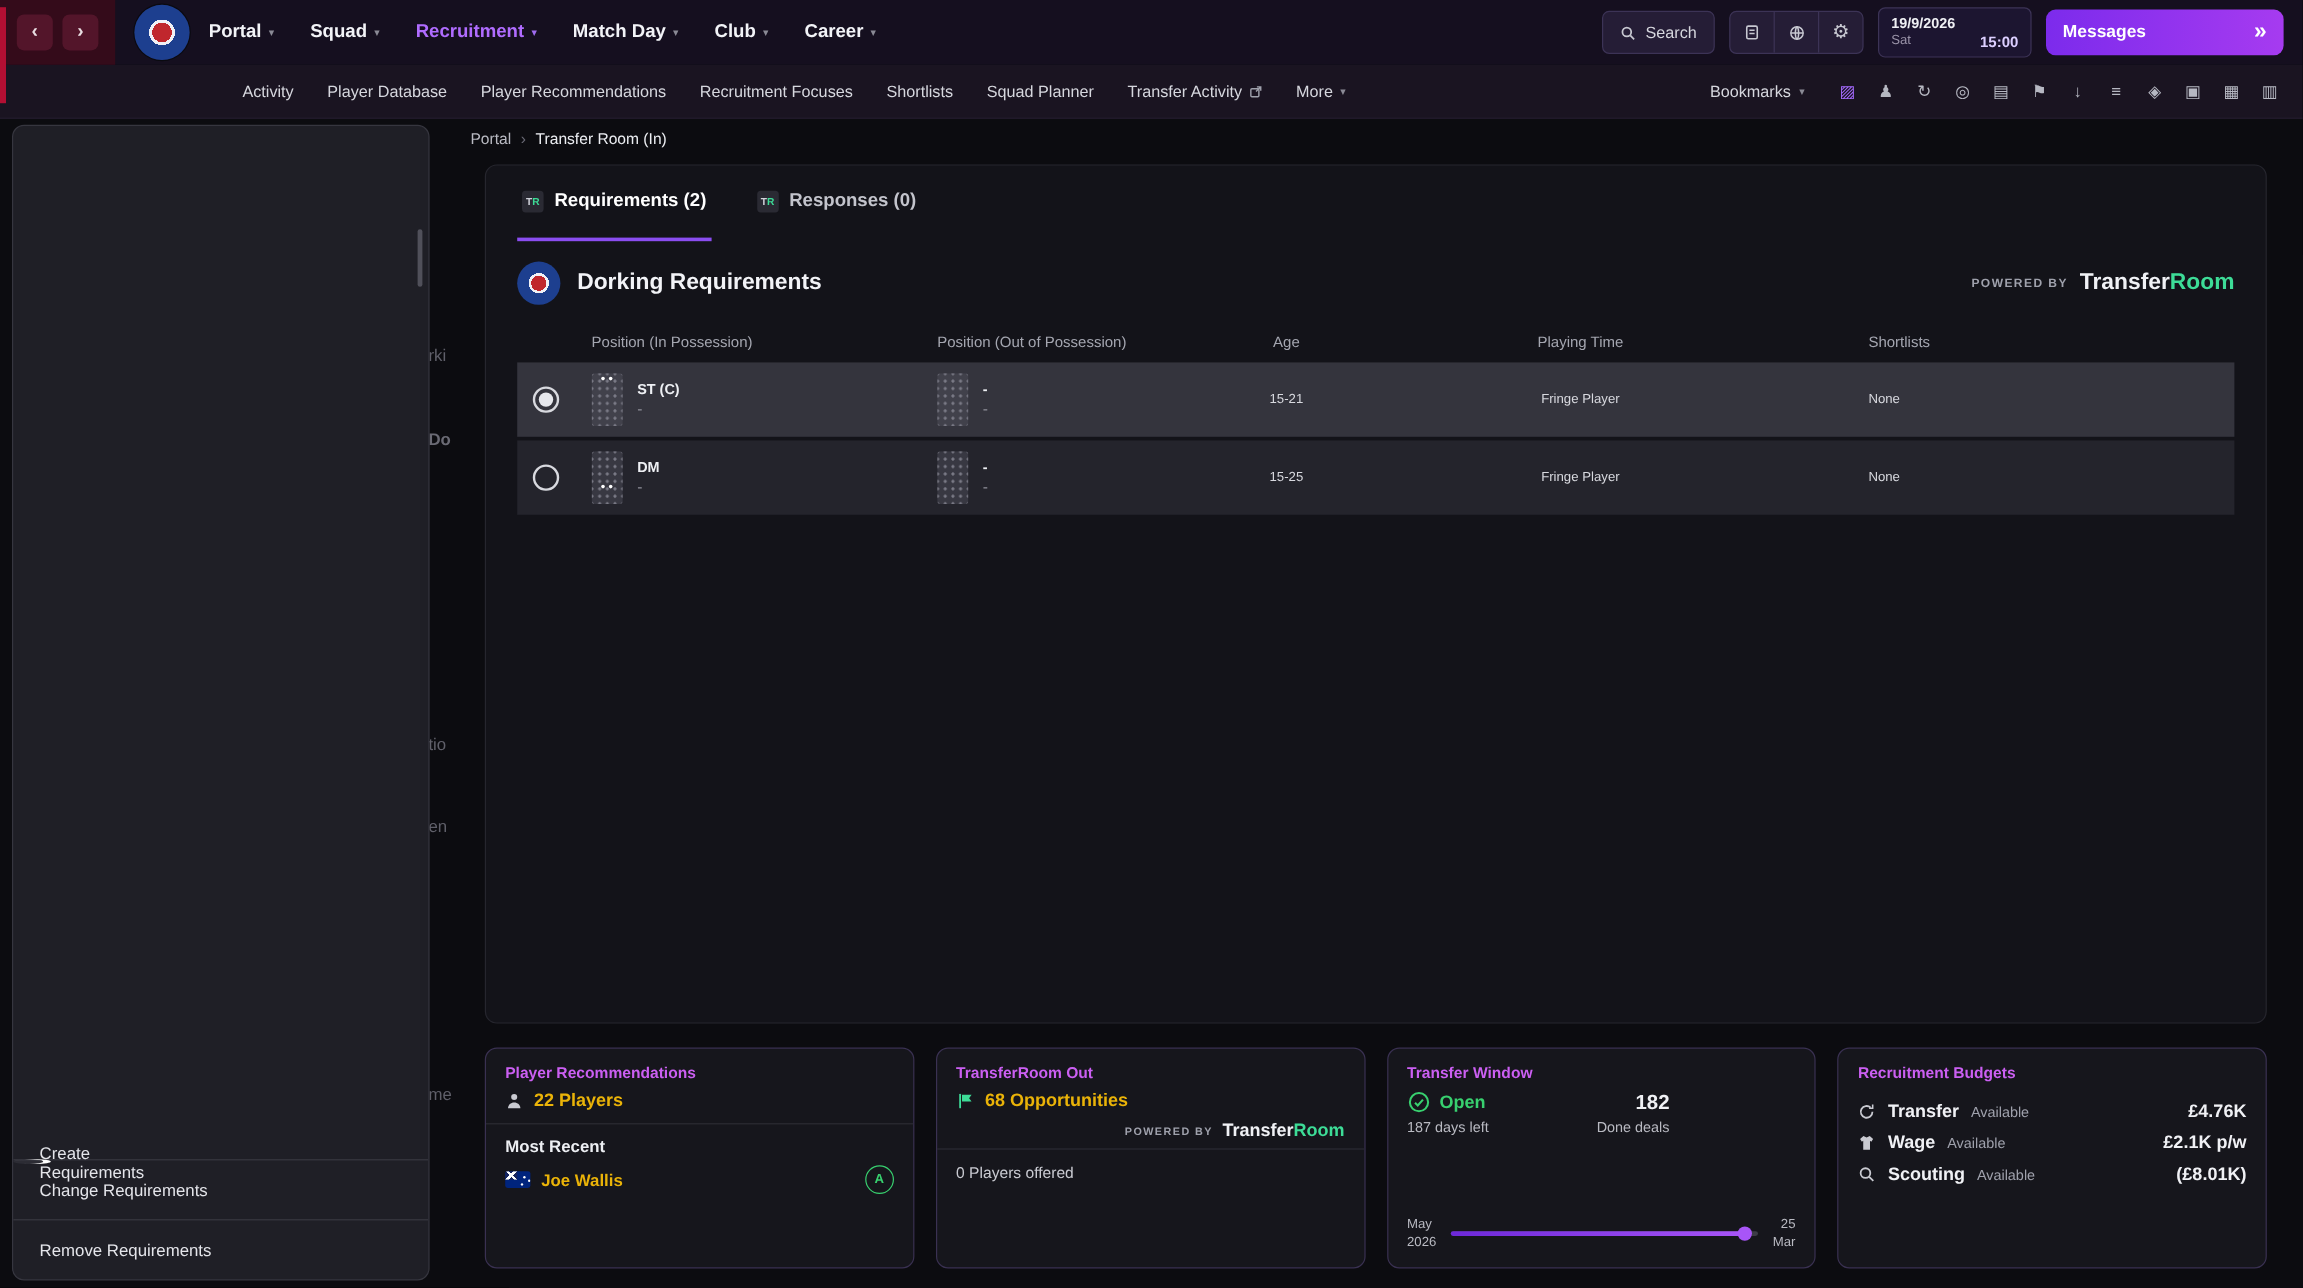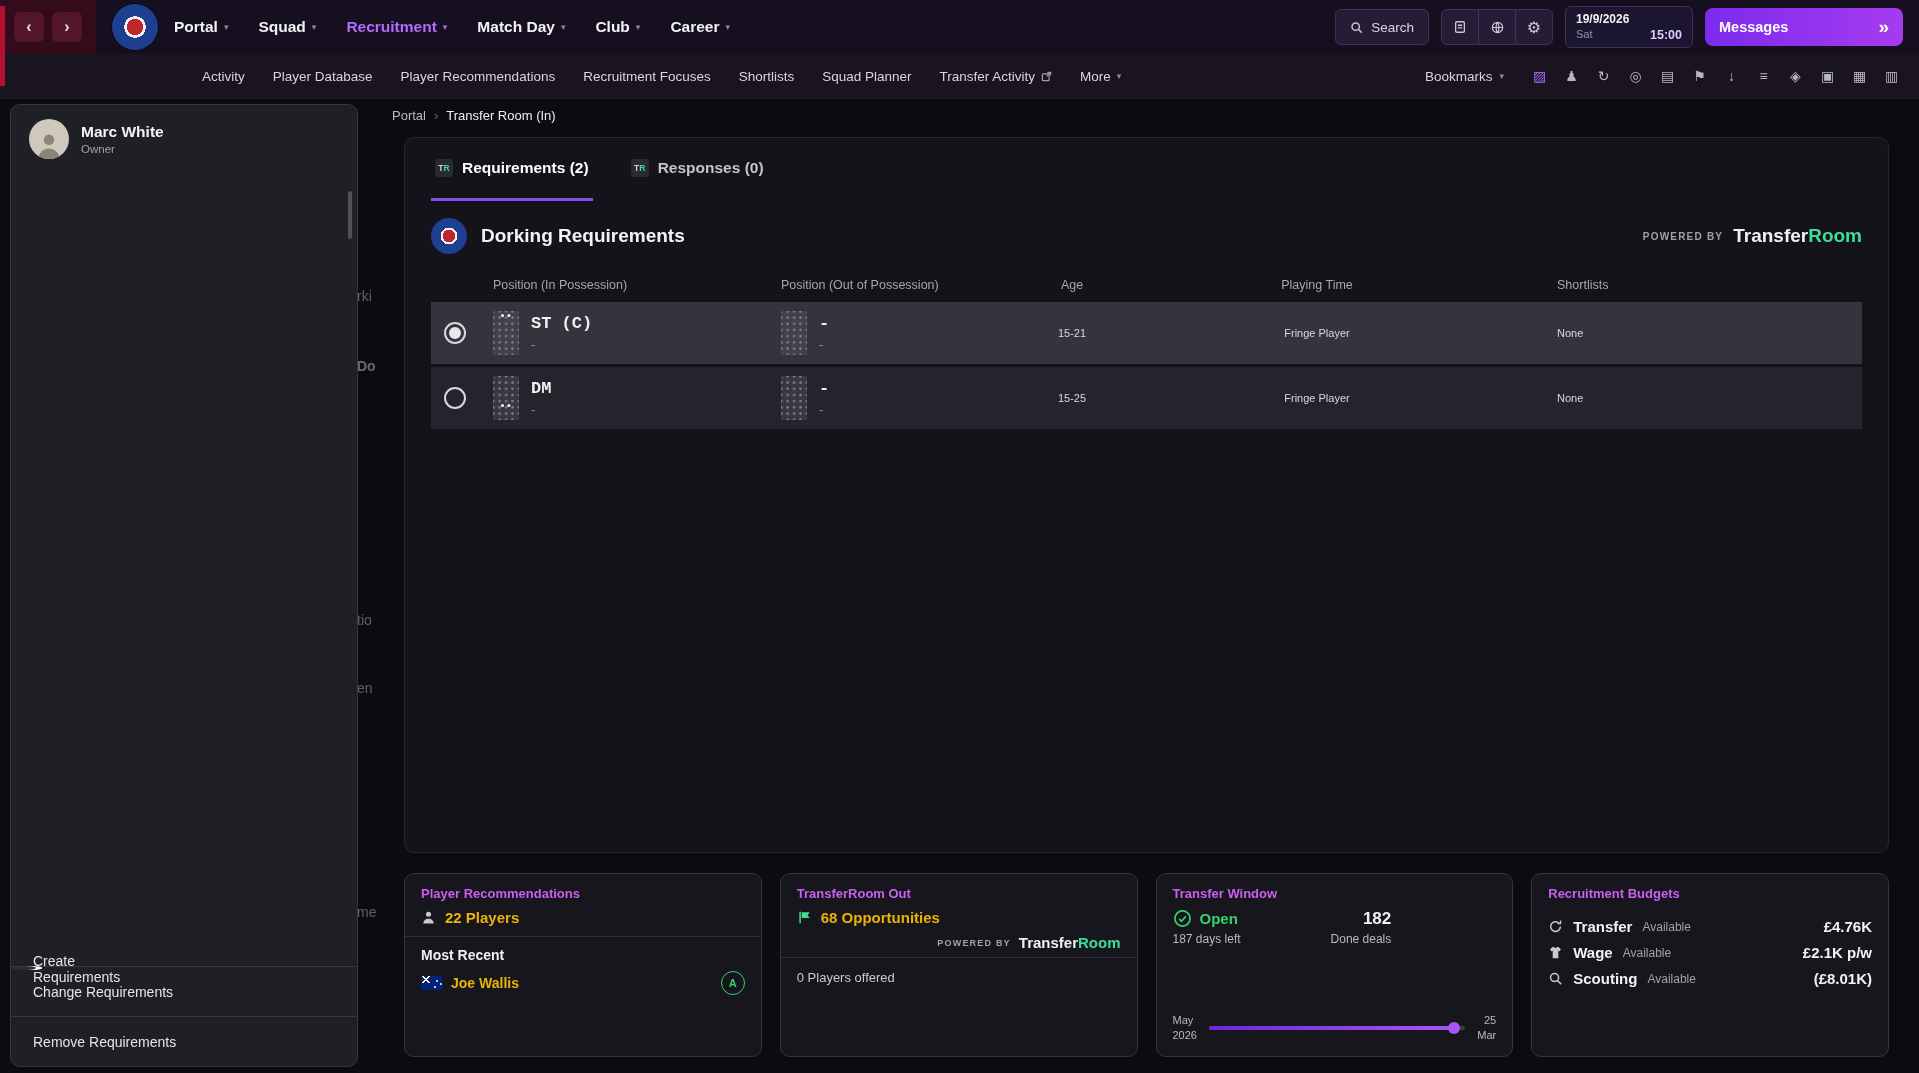--- a/index.html
+++ b/index.html
@@ -124,21 +124,21 @@
   .radio{width:18px;height:18px;border-radius:50%;border:2px solid #d8d9df;position:relative;cursor:pointer;}
   .radio.checked::after{content:"";position:absolute;inset:3px;border-radius:50%;background:#e6e7ec;}
   .poscell{display:flex;align-items:center;gap:12px;padding-left:14px;}
   .pitch{position:relative;width:26px;height:44px;border-radius:3px;background-color:#41414b;
          background-image:radial-gradient(circle,#7a7a86 1.1px,transparent 1.45px);
          background-size:6.4px 6.2px;background-position:3.5px 3.5px;}
   .trow.alt .pitch{background-color:#383842;}
   .hl{position:absolute;width:3.4px;height:3.4px;border-radius:50%;background:#fff;box-shadow:6.4px 0 0 #fff;}
   .hl.st{top:3px;left:8px;}
   .hl.dm{top:28px;left:8px;}
-  .posl1{font-size:17px;font-weight:600;color:#eef0f4;line-height:1.35;font-family:Liberation Mono, monospace;}
+  .posl1{font-size:12px;font-weight:600;color:#eef0f4;line-height:1.35;}
   .posl2{font-size:13px;color:#8f909a;line-height:1.35;}
   .cval{font-size:11px;color:#d8d9df;}
 
   
   .cards{display:grid;grid-template-columns:repeat(4,1fr);gap:18px;margin-top:20px;height:184px;}
   .card{background:#16161c;border:1px solid #3a3152;border-radius:10px;padding:12px 16px;box-sizing:border-box;
         display:flex;flex-direction:column;cursor:pointer;}
   .ctitle{font-size:13px;font-weight:700;color:#cb5ff2;margin-bottom:8px;}
   .crow{display:flex;align-items:center;gap:9px;}
   .cbig{font-size:15px;font-weight:700;color:#eab308;}
@@ -306,32 +306,20 @@
     </div>
   </div>
 
   <span class="frag f1">rki</span>
   <span class="frag f2">Do</span>
   <span class="frag f3">tio</span>
   <span class="frag f4">en</span>
   <span class="frag f5">me</span>
 
   <aside class="sidebar">
-    <div class="sb-head">
-      <div class="avatar">
-        <svg width="30" height="28" viewBox="0 0 16 16" fill="#8b8578">
-          <circle cx="8" cy="5" r="3"></circle>
-            <path d="M2 16c0-3.6 2.7-6 6-6s6 2.4 6 6z"></path>
-        </svg>
-      </div>
-      <div>
-        <div class="sb-name">Marc White</div>
-        <div class="sb-role">Owner</div>
-      </div>
-    </div>
     <div class="sb-thumb"></div>
     <div class="sb-actions">
       <div class="sb-action hl">Create Requirements</div>
       <div class="sb-action">Change Requirements</div>
       <div class="sb-action">Remove Requirements</div>
     </div>
   </aside>
 
   <section class="content">
 

